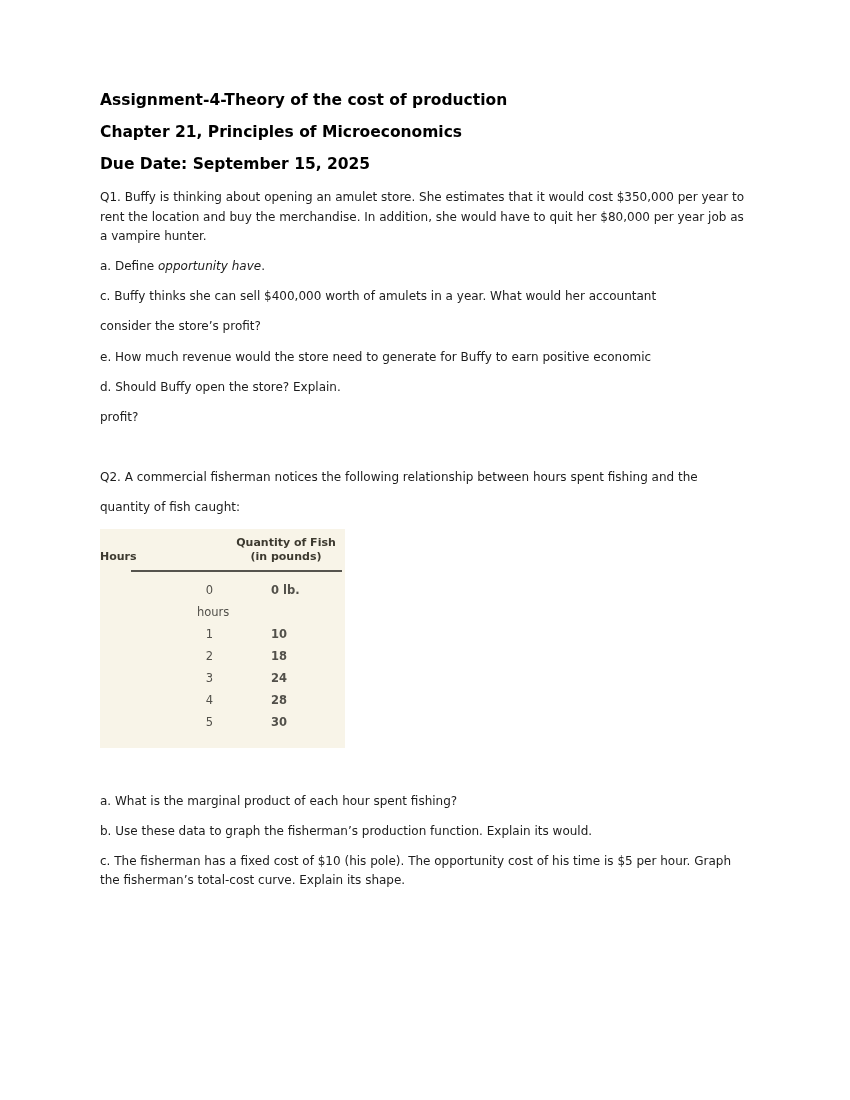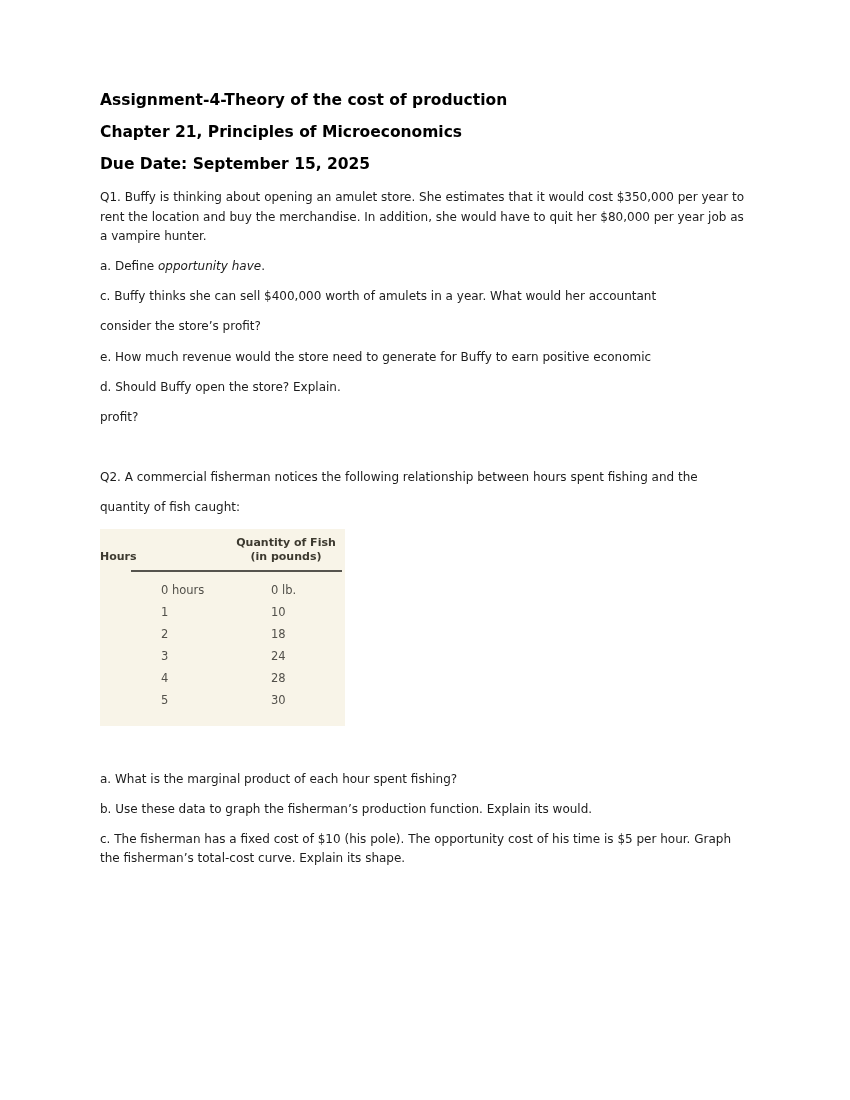--- a/index.html
+++ b/index.html
@@ -75,24 +75,26 @@
     grid-column: 1 / 3;
     height: 2px;
     margin: 0 3px 7px 31px;
   }
   .ft-cell {
     font-size: 11.5px;
     line-height: 22px;
     color: #52504a;
   }
   .ft-cell-hours {
-    padding-left: 61px;
+    padding-left: 97px;
+    text-align: right;
   }
   .ft-cell-qty {
     padding-left: 58px;
+    font-weight: bold;
   }
 </style>
 </head>
 <body>
 
 <div class="content">
 
   <p class="heading">Assignment-4-Theory of the cost of production</p>
   <p class="heading">Chapter 21, Principles of Microeconomics</p>
   <p class="heading">Due Date: September 15, 2025</p>

